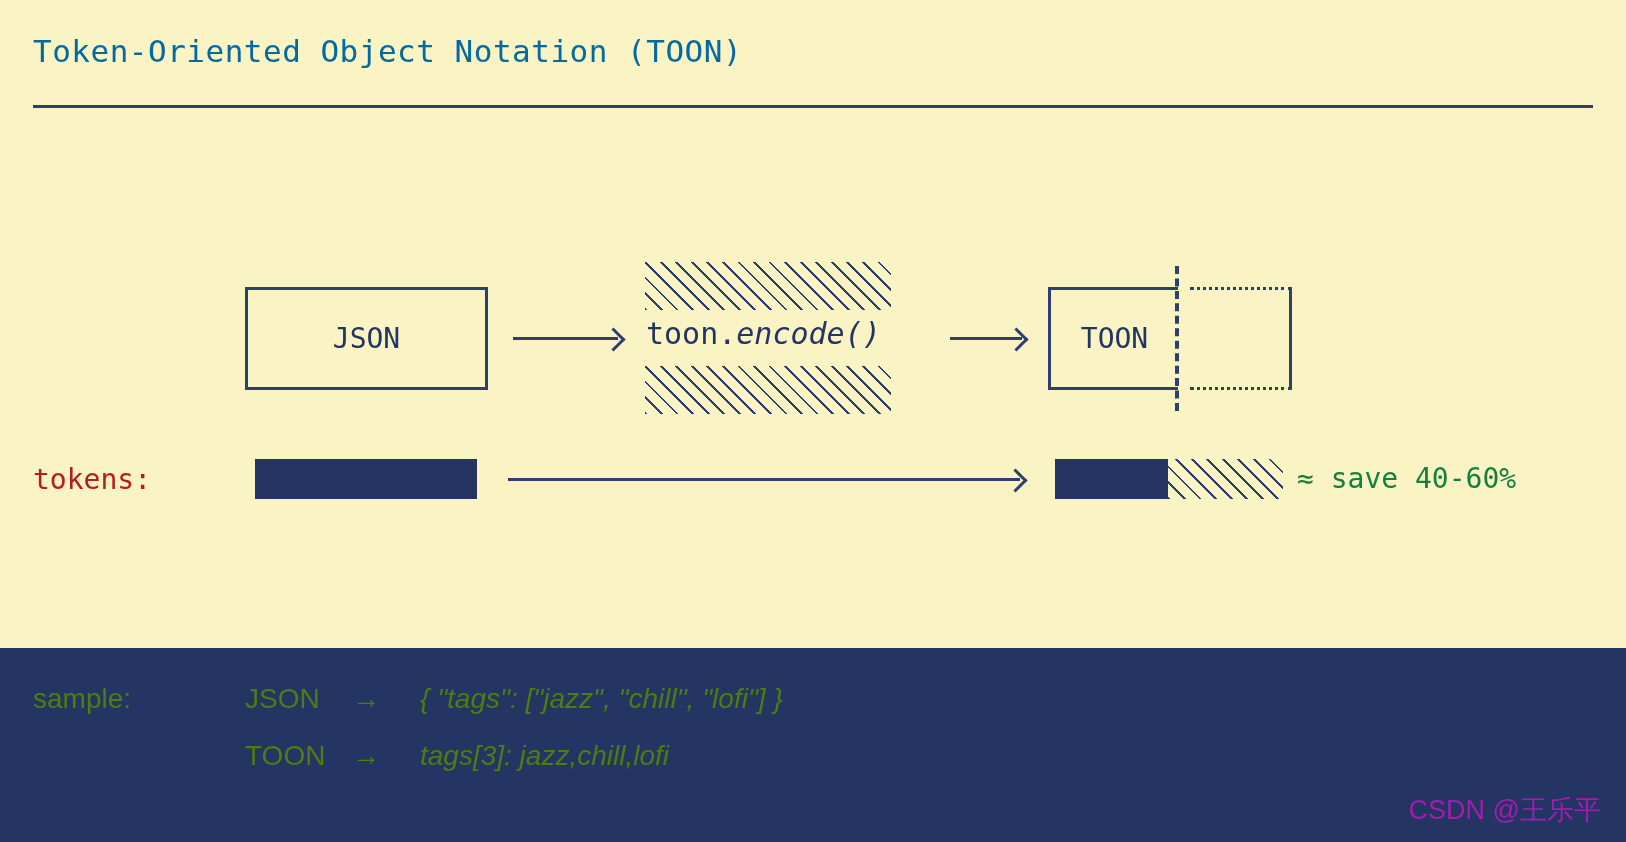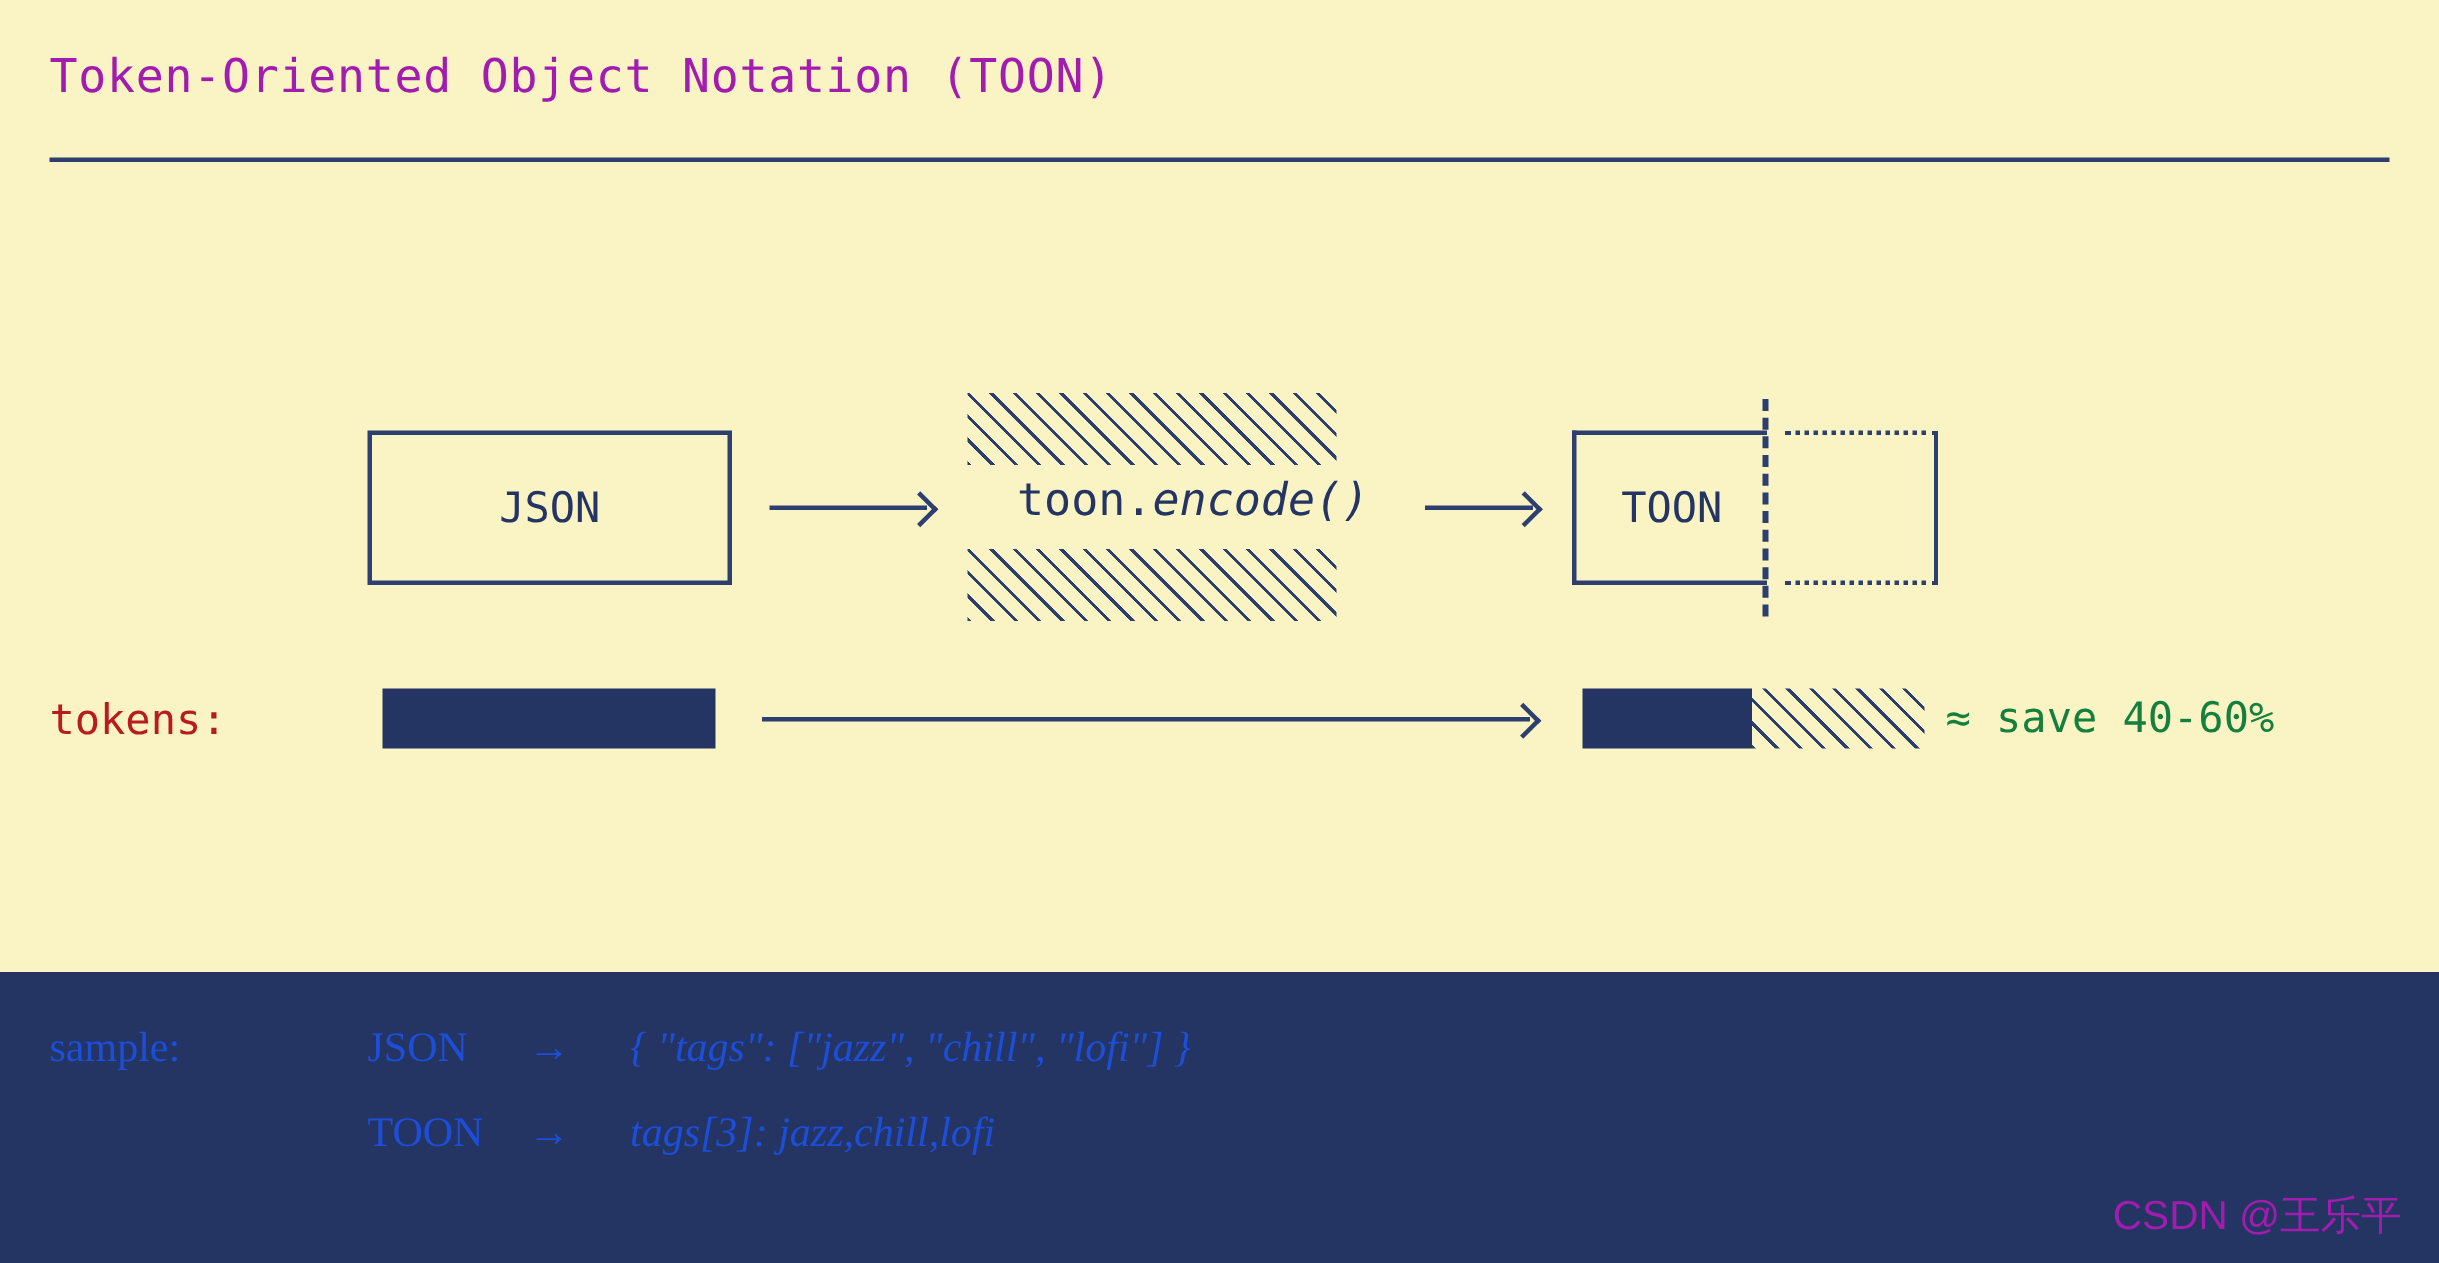--- a/index.html
+++ b/index.html
@@ -16,21 +16,21 @@
     font-family: "DejaVu Sans Mono", monospace;
   }
 
   
   #title {
     position: absolute;
     left: 33px;
     top: 33px;
     font-size: 31px;
     letter-spacing: 0.5px;
-    color: #a21caf;
+    color: #0369a1;
     font-family: "DejaVu Sans Mono", monospace;
     white-space: nowrap;
   }
   #header-rule {
     position: absolute;
     left: 33px;
     top: 105px;
     width: 1560px;
     height: 3px;
     background: #2c3f6e;
@@ -89,21 +89,20 @@
   #hatch-bottom { left: 645px; top: 366px; width: 246px; height: 48px; }
 
   #encode-label {
     position: absolute;
     left: 646px;
     top: 316px;
     font-size: 30px;
     color: #243563;
     white-space: nowrap;
     font-family: "DejaVu Sans Mono", monospace;
-    margin-left: 32px;
   }
   #encode-label .ital { font-style: italic; }
 
   #toon-box {
     position: absolute;
     left: 1048px;
     top: 287px;
     width: 130px;
     height: 103px;
     box-sizing: border-box;
@@ -190,23 +189,23 @@
     position: absolute;
     left: 0;
     top: 648px;
     width: 1626px;
     height: 194px;
     background: #243563;
   }
   .sample-row {
     position: absolute;
     font-size: 28px;
-    color: #1d4ed8;
+    color: #4d7c0f;
     white-space: pre;
-    font-family: Liberation Serif, serif;
+    font-family: Liberation Sans, sans-serif;
   }
   #sample-label   { left: 33px;  top: 683px; }
   #sample-r1-fmt  { left: 245px; top: 683px; }
   #sample-r1-arw  { left: 352px; top: 683px; }
   #sample-r1-val  { left: 420px; top: 683px; font-style: italic; }
   #sample-r2-fmt  { left: 245px; top: 740px; }
   #sample-r2-arw  { left: 352px; top: 740px; }
   #sample-r2-val  { left: 420px; top: 740px; font-style: italic; }
 
   #watermark {

